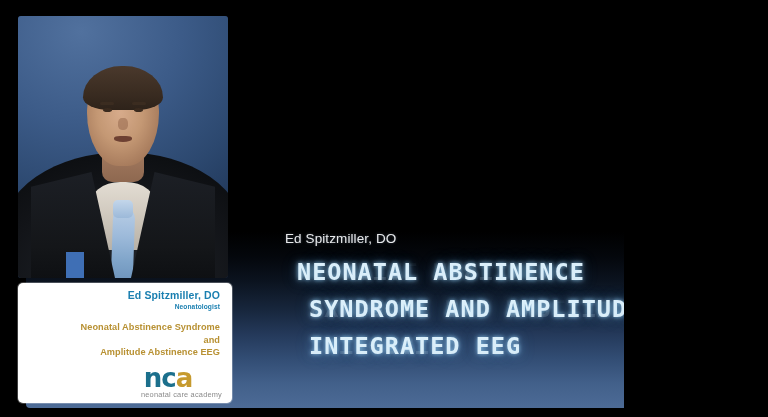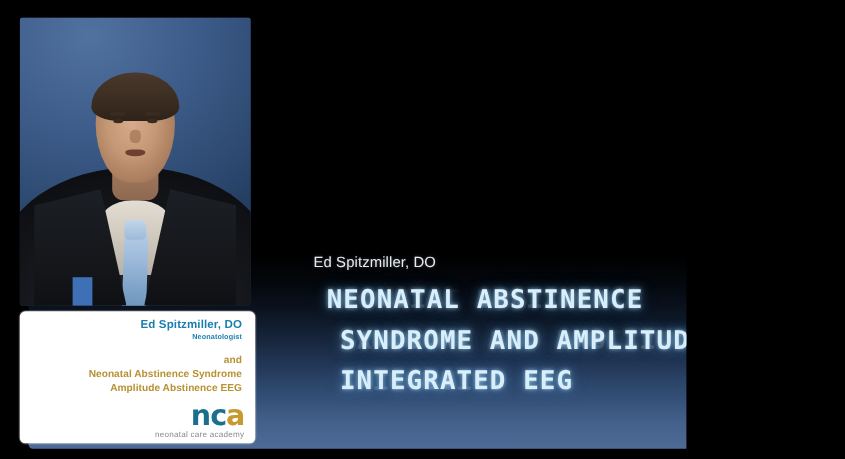--- a/index.html
+++ b/index.html
@@ -310,21 +310,21 @@
     font-size: 9.2px;
     color: #b89133;
     line-height: 12.5px;
     letter-spacing: 0.05px;
   }
   
   #slide-logo {
     position: absolute;
     right: 10px;
     bottom: 4px;
-    text-align: right;
+    text-align: center;
   }
   #logo-mark {
     font-family: "DejaVu Sans", sans-serif;
     font-weight: bold;
     font-size: 26px;
     line-height: 25px;
     letter-spacing: -1px;
   }
   #logo-n { color: #1b6f8c; }
   #logo-c { color: #1b6f8c; }
@@ -381,22 +381,22 @@
     <div id="subj-nose"></div>
     <div id="subj-mouth"></div>
     <div id="video-blue-strip"></div>
   </div>
 
   <div id="slide-card">
     <div id="slide-inner">
       <div id="slide-speaker">Ed Spitzmiller, DO</div>
       <div id="slide-role">Neonatologist</div>
       <div id="slide-title-group">
+        <div class="slide-title-line">Neonatal Abstinence Syndrome</div>
         <div class="slide-title-line">and</div>
-        <div class="slide-title-line">Neonatal Abstinence Syndrome</div>
         <div class="slide-title-line">Amplitude Abstinence EEG</div>
       </div>
     </div>
     <div id="slide-logo">
       <div id="logo-mark"><span id="logo-n">n</span><span id="logo-c">c</span><span id="logo-a">a</span></div>
       <div id="logo-tag">neonatal care academy</div>
     </div>
   </div>
 
 </div>

